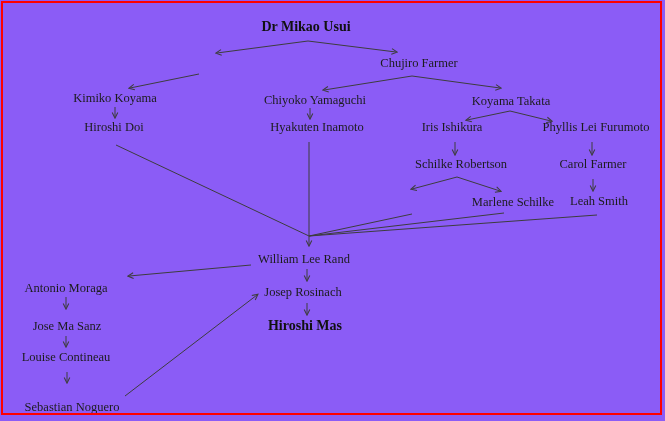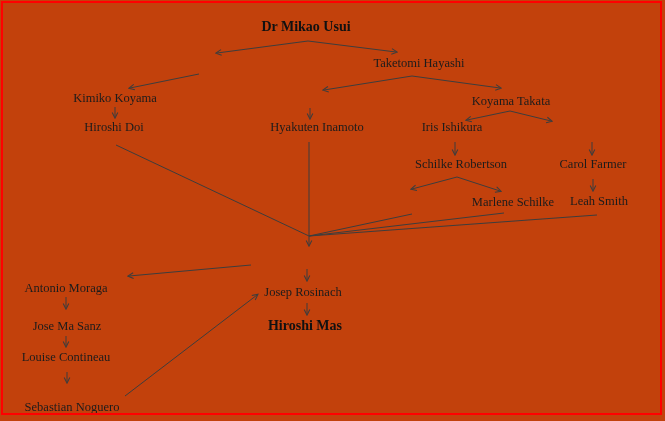--- a/index.html
+++ b/index.html
@@ -1,19 +1,19 @@
 <!DOCTYPE html>
 <html><head>
 <meta charset="utf-8">
 <style>
   html,body{margin:0;padding:0;background:#ffffff;}
   .canvas{
     position:relative;
     width:665px;height:421px;
-    background:#c2410c;
+    background:#8b5cf6;
     font-family:"Liberation Serif","DejaVu Serif",serif;
     overflow:hidden;
   }
   .frame{
     position:absolute;
     left:1px;top:1px;
     width:661px;height:414px;
     box-sizing:border-box;
     border:2px solid #ff0000;
     background:transparent;
@@ -72,30 +72,33 @@
       <line x1="307" y1="269" x2="307" y2="280" marker-end="url(#arw)"></line>
       <line x1="307" y1="303" x2="307" y2="314" marker-end="url(#arw)"></line>
       <line x1="66" y1="297" x2="66" y2="308" marker-end="url(#arw)"></line>
       <line x1="66" y1="336" x2="66" y2="346" marker-end="url(#arw)"></line>
       <line x1="67" y1="372" x2="67" y2="382" marker-end="url(#arw)"></line>
       <line x1="125" y1="396" x2="257" y2="295" marker-end="url(#arw)"></line>
     </g>
   </svg>
 
   <div class="node bold" style="left:306px;top:27px">Dr Mikao Usui</div>
-  <div class="node" style="left:419px;top:63px">Taketomi Hayashi</div>
+  <div class="node" style="left:419px;top:63px">Chujiro Farmer</div>
   <div class="node" style="left:115px;top:98px">Kimiko Koyama</div>
+  <div class="node" style="left:315px;top:100px">Chiyoko Yamaguchi</div>
   <div class="node" style="left:511px;top:101px">Koyama Takata</div>
   <div class="node" style="left:114px;top:127px">Hiroshi Doi</div>
   <div class="node" style="left:317px;top:127px">Hyakuten Inamoto</div>
   <div class="node" style="left:452px;top:127px">Iris Ishikura</div>
+  <div class="node" style="left:596px;top:127px">Phyllis Lei Furumoto</div>
   <div class="node" style="left:461px;top:164px">Schilke Robertson</div>
   <div class="node" style="left:593px;top:164px">Carol Farmer</div>
   <div class="node" style="left:513px;top:202px">Marlene Schilke</div>
   <div class="node" style="left:599px;top:201px">Leah Smith</div>
+  <div class="node" style="left:304px;top:259px">William Lee Rand</div>
   <div class="node" style="left:303px;top:292px">Josep Rosinach</div>
   <div class="node bold" style="left:305px;top:326px">Hiroshi Mas</div>
   <div class="node" style="left:66px;top:288px">Antonio Moraga</div>
   <div class="node" style="left:67px;top:326px">Jose Ma Sanz</div>
   <div class="node" style="left:66px;top:357px">Louise Contineau</div>
   <div class="node" style="left:72px;top:407px">Sebastian Noguero</div>
 
   <div class="frame"></div>
 </div>
 

